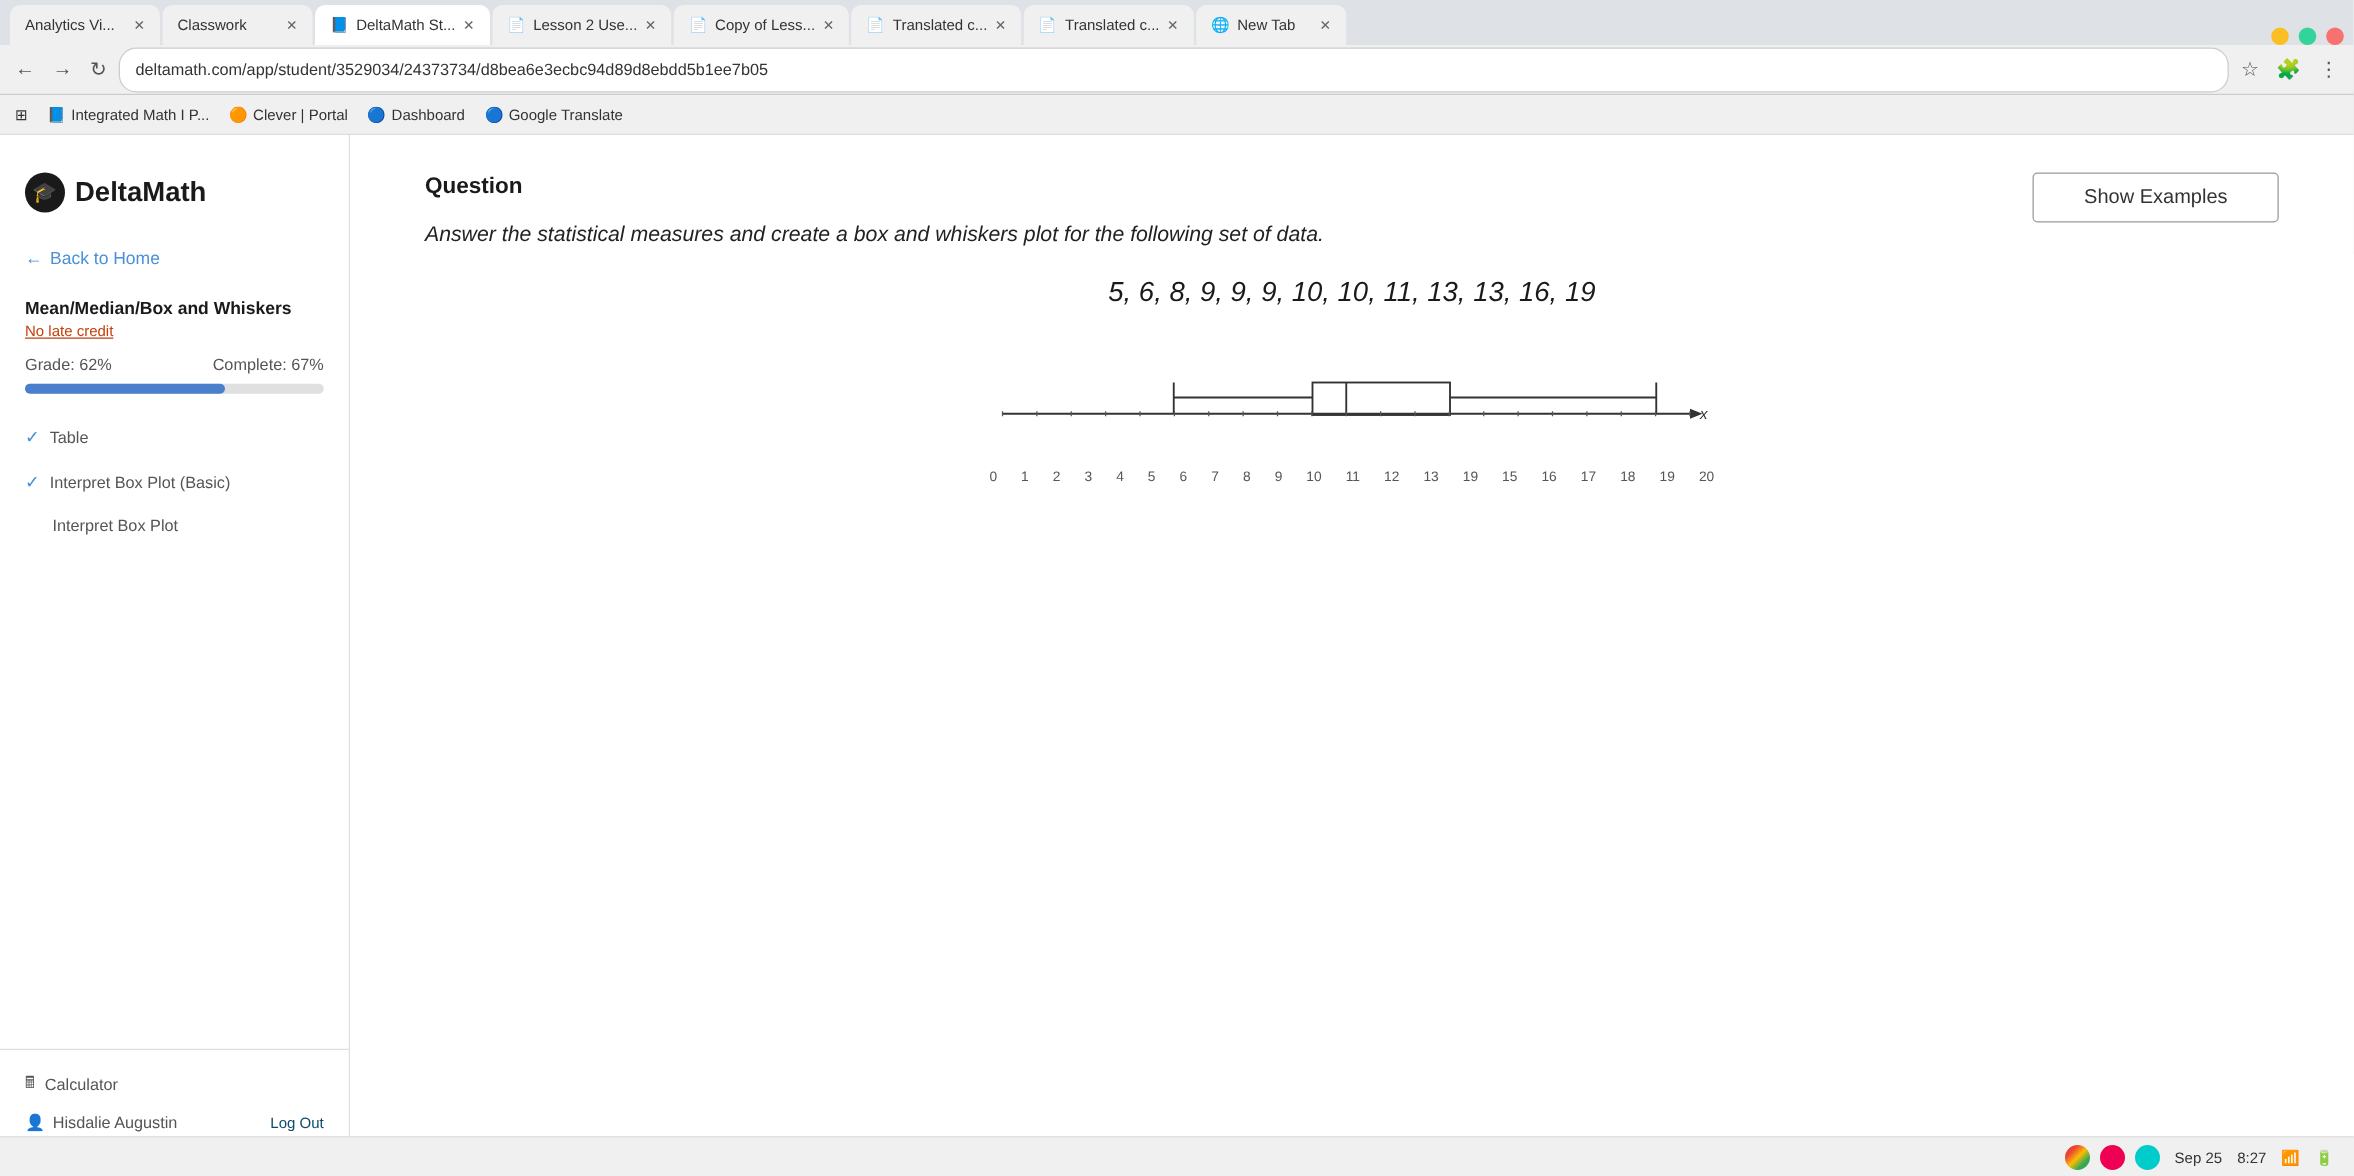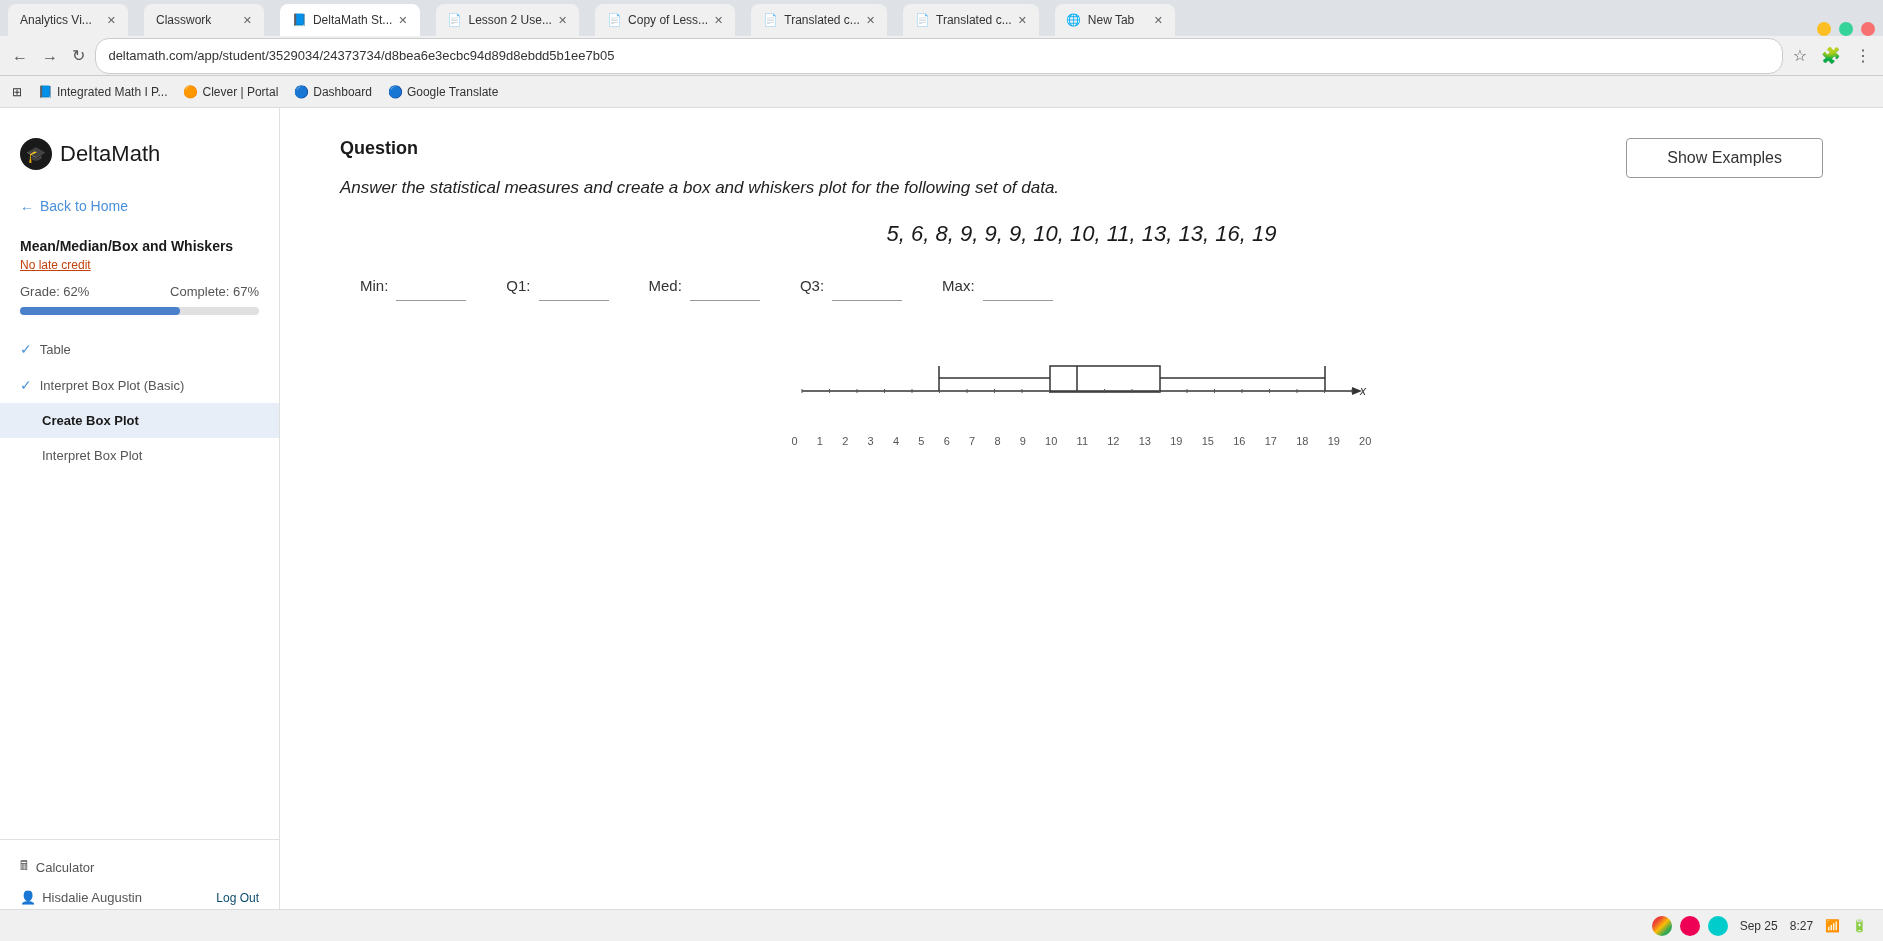--- a/index.html
+++ b/index.html
@@ -19,21 +19,21 @@
       font-size: 12px;
       color: #333;
       height: 32px;
       gap: 6px;
       min-width: 120px;
       max-width: 180px;
     }
     .tab.active { background: #fff; }
     .tab-label { flex: 1; overflow: hidden; white-space: nowrap; text-overflow: ellipsis; font-size: 12px; }
     .tab-close { color: #666; font-size: 11px; cursor: pointer; }
-    .tabs-row { display: flex; align-items: flex-end; padding: 4px 8px 0; gap: 16px; }
+    .tabs-row { display: flex; align-items: flex-end; padding: 4px 8px 0; gap: 2px; }
     .window-controls { margin-left: auto; display: flex; gap: 8px; align-items: center; }
     .win-btn { width: 14px; height: 14px; border-radius: 50%; cursor: pointer; }
     .win-min { background: #fbbf24; }
     .win-max { background: #34d399; }
     .win-close { background: #f87171; }
 
     .nav-bar {
       background: #f0f0f0;
       height: 40px;
       display: flex;
@@ -96,21 +96,21 @@
       width: 32px;
       height: 32px;
       background: #1a1a1a;
       border-radius: 50%;
       display: flex;
       align-items: center;
       justify-content: center;
       color: #fff;
       font-size: 16px;
     }
-    .logo-text { font-size: 22px; font-weight: normal; color: #1a1a1a; }
+    .logo-text { font-size: 22px; font-weight: bold; color: #1a1a1a; }
     .back-link {
       display: flex;
       align-items: center;
       gap: 6px;
       padding: 8px 20px;
       color: #4a90d9;
       font-size: 14px;
       cursor: pointer;
       margin-bottom: 16px;
     }
@@ -408,24 +408,20 @@
       <div class="progress-bar-fill" style="width: 67%;"></div>
     </div>
 
     <div class="nav-item">
       <span class="check-icon">✓</span>
       <span>Table</span>
     </div>
     <div class="nav-item">
       <span class="check-icon">✓</span>
       <span>Interpret Box Plot (Basic)</span>
-    </div>
-    <div class="nav-item active">
-      <span style="width:14px;display:inline-block;"></span>
-      <span>Create Box Plot</span>
     </div>
     <div class="nav-item">
       <span style="width:14px;display:inline-block;"></span>
       <span>Interpret Box Plot</span>
     </div>
 
     <div class="sidebar-footer">
       <div class="calculator-link">
         <span>🖩</span>
         <span>Calculator</span>
@@ -440,42 +436,20 @@
     </div>
   </div>
 
   <div class="main-content">
     <button class="show-examples-btn">Show Examples</button>
 
     <div class="question-label">Question</div>
     <div class="question-text">Answer the statistical measures and create a box and whiskers plot for the following set of data.</div>
     <div class="data-set">5, 6, 8, 9, 9, 9, 10, 10, 11, 13, 13, 16, 19</div>
 
-    <div class="stats-row">
-      <div class="stat-field">
-        <label>Min:</label>
-        <input class="stat-input" type="text" style="">
-      </div>
-      <div class="stat-field">
-        <label>Q1:</label>
-        <input class="stat-input" type="text" style="">
-      </div>
-      <div class="stat-field">
-        <label>Med:</label>
-        <input class="stat-input" type="text" style="">
-      </div>
-      <div class="stat-field">
-        <label>Q3:</label>
-        <input class="stat-input" type="text" style="">
-      </div>
-      <div class="stat-field">
-        <label>Max:</label>
-        <input class="stat-input" type="text" style="">
-      </div>
-    </div>
 
 
     <div class="box-plot-area">
       <svg class="box-plot-svg" viewBox="0 0 600 90">
 
         <line x1="20" y1="55" x2="570" y2="55" stroke="#333" stroke-width="1.5"></line>
         <polygon points="570,51 580,55 570,59" fill="#333"></polygon>
 
         <line x1="157" y1="55" x2="157" y2="30" stroke="#333" stroke-width="1.5"></line>
         <line x1="157" y1="42" x2="268" y2="42" stroke="#333" stroke-width="1.5"></line>

